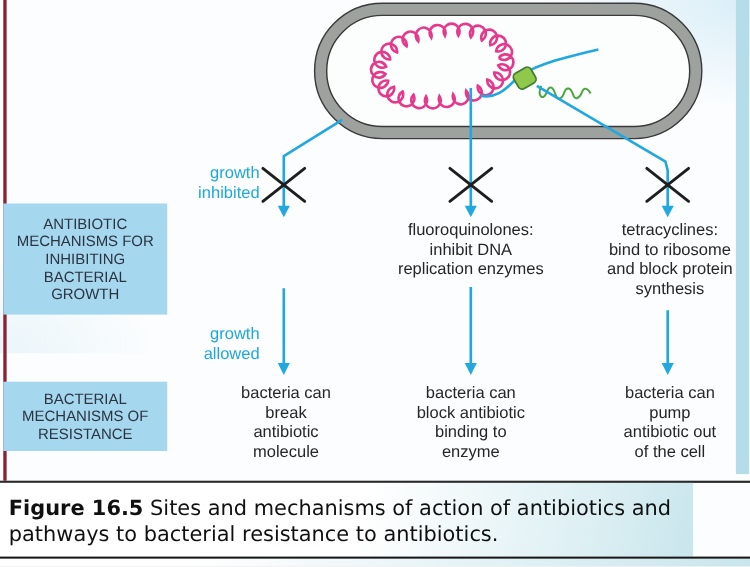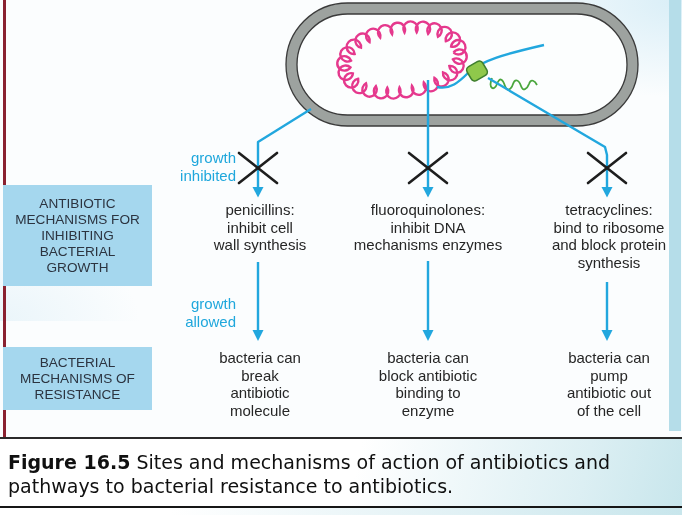--- a/index.html
+++ b/index.html
@@ -30,21 +30,21 @@
   .label-box{
     position:absolute;left:3px;width:149px;background:#A5D7EE;
     display:flex;align-items:center;justify-content:center;text-align:center;
     font-size:13.6px;line-height:16px;color:#2C3440;white-space:pre-line;
   }
   .box1{top:185px;height:101px;}
   .box2{top:347px;height:63px;}
   
   .top-rule{position:absolute;left:0;top:437px;width:682px;height:2px;background:#2A2A2A;}
   .caption{
-    position:absolute;left:0;top:439px;width:682px;height:67px;
+    position:absolute;left:0;top:439px;width:630px;height:67px;
     background:linear-gradient(103deg,#FFFFFF 52%,#DCEFF3 85%,#C8E6EC 100%);
     box-sizing:border-box;padding:11px 0 0 8px;
     font-family:"DejaVu Sans",sans-serif;font-size:19px;line-height:24px;color:#101010;
   }
   .caption .cap-inner{width:648px;}
   .caption b{font-weight:bold;}
   .bottom-rule{position:absolute;left:0;top:506px;width:682px;height:2px;background:#161616;}
   .bottom-strip{
     position:absolute;left:0;top:508px;width:682px;height:7px;
     background:linear-gradient(90deg,#FFFFFF 25%,#DFF0F4 70%,#C8E6EC 100%);
@@ -121,26 +121,23 @@
 INHIBITING
 BACTERIAL
 GROWTH</div>
     </div>
     <div class="label-box box2">
       <div>BACTERIAL
 MECHANISMS OF
 RESISTANCE</div>
     </div>
 
-    <div class="coltext" style="left:180px;top:201px">penicillins:
-inhibit cell
-wall synthesis</div>
     <div class="coltext" style="left:348px;top:201px">fluoroquinolones:
 inhibit DNA
-mechanisms enzymes</div>
+replication enzymes</div>
     <div class="coltext" style="left:529px;top:201px">tetracyclines:
 bind to ribosome
 and block protein
 synthesis</div>
 
     <div class="coltext restext" style="left:185px;top:349px">bacteria can
 break
 antibiotic
 molecule</div>
     <div class="coltext restext" style="left:353px;top:349px">bacteria can

